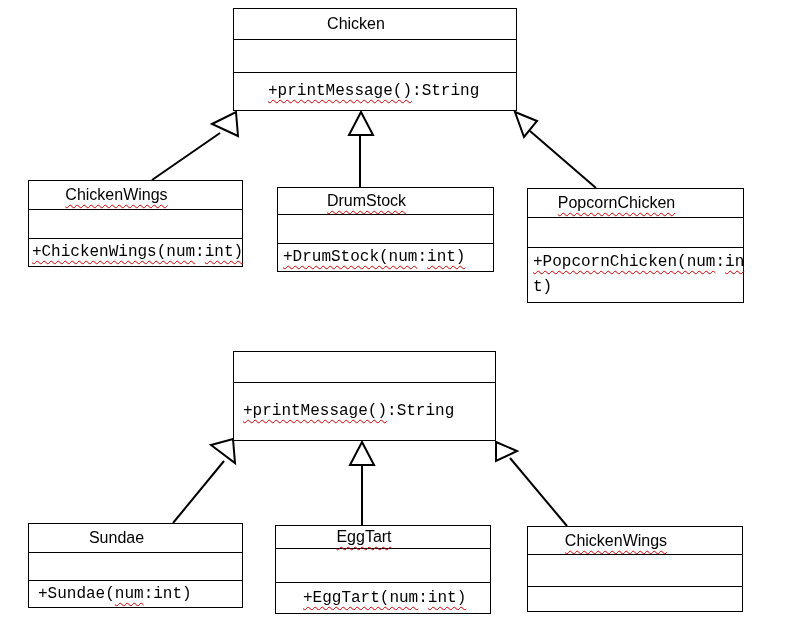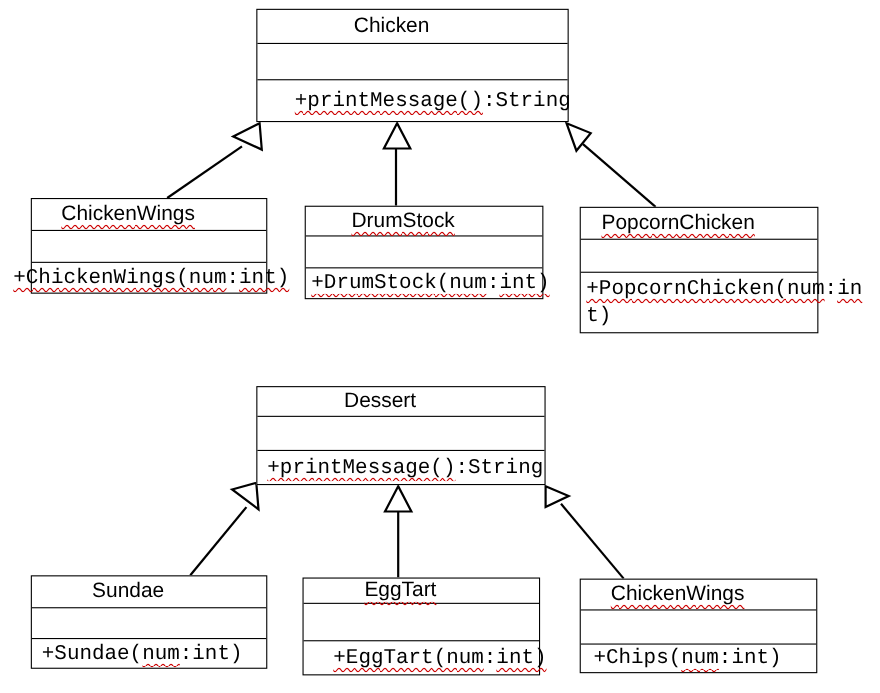--- a/index.html
+++ b/index.html
@@ -14,21 +14,21 @@
   #canvas { position: absolute; left: 0; top: 0; width: 800px; height: 630px; }
   svg.connectors { position: absolute; left: 0; top: 0; width: 800px; height: 630px; }
 
   .cls {
     position: absolute;
     border: 1.5px solid #000;
     background: #fff;
     box-sizing: border-box;
     display: flex;
     flex-direction: column;
-    font-size: 19px;
+    font-size: 16px;
   }
   .cls .row { box-sizing: border-box; }
   .cls .title {
     border-bottom: 1.5px solid #000;
     display: flex; align-items: center; justify-content: center;
     padding-right: 38px;
   }
   .cls .attrs { border-bottom: 1.5px solid #000; }
   .cls .method {
     flex: 1;
@@ -142,23 +142,20 @@
     <div class="row title">
       <span class="sq">DrumStock</span>
     </div>
     <div class="row attrs"></div>
     <div class="row method">
       <span class="inner"><span class="sq">+DrumStock(num</span><span>:</span><span class="sq">int)</span></span>
     </div>
   </div>
 
   <div class="cls" id="b-dessert">
-    <div class="row title">
-      <span>Dessert</span>
-    </div>
     <div class="row attrs"></div>
     <div class="row method">
       <span class="inner"><span class="sq">+printMessage()</span><span>:String</span></span>
     </div>
   </div>
 
   <div class="cls" id="b-eggtart">
     <div class="row title">
       <span class="sq">EggTart</span>
     </div>
@@ -176,18 +173,15 @@
     <div class="row method">
       <span class="inner"><span>+Sundae(</span><span class="sq">num</span><span>:int)</span></span>
     </div>
   </div>
 
   <div class="cls" id="b-cw-bottom">
     <div class="row title">
       <span class="sq">ChickenWings</span>
     </div>
     <div class="row attrs"></div>
-    <div class="row method">
-      <span class="inner"><span>+Chips(</span><span class="sq">num</span><span>:int)</span></span>
-    </div>
   </div>
 
 </div>
 
 </body></html>

